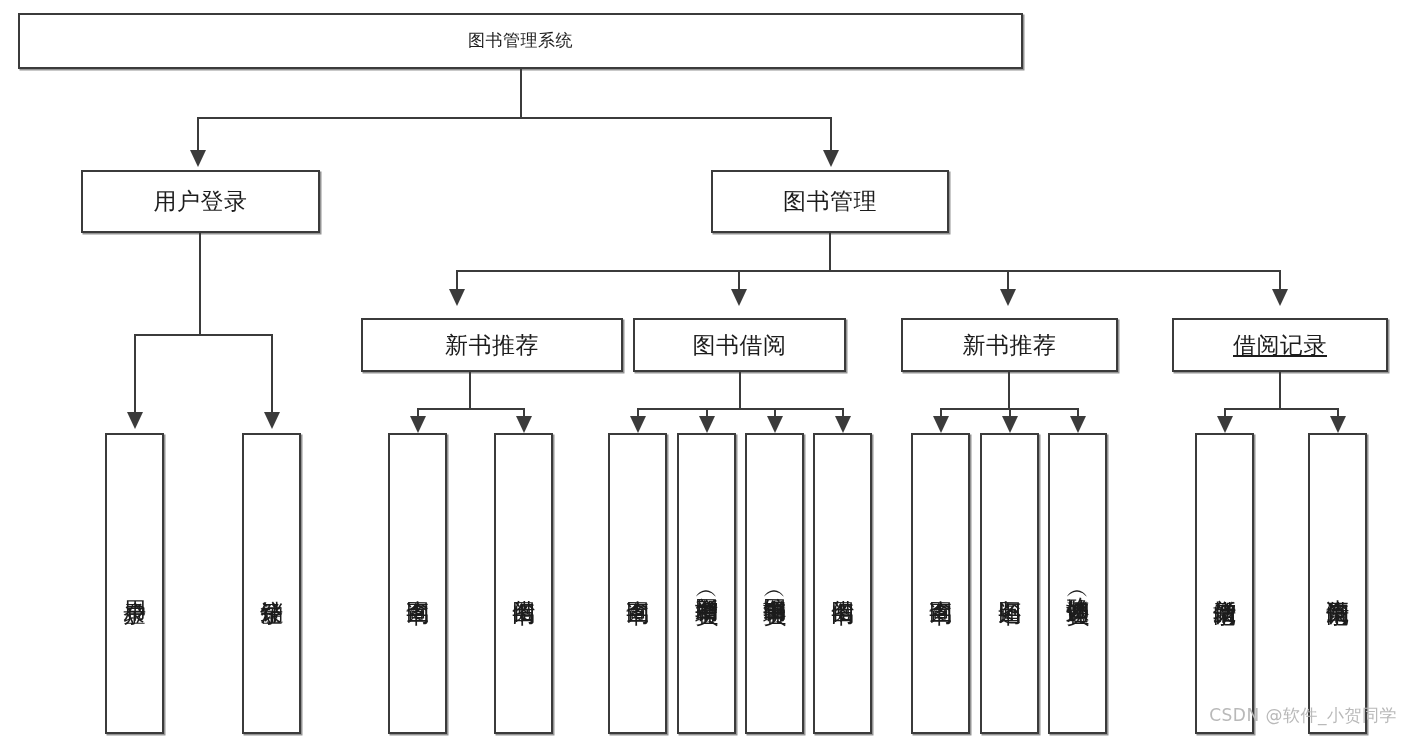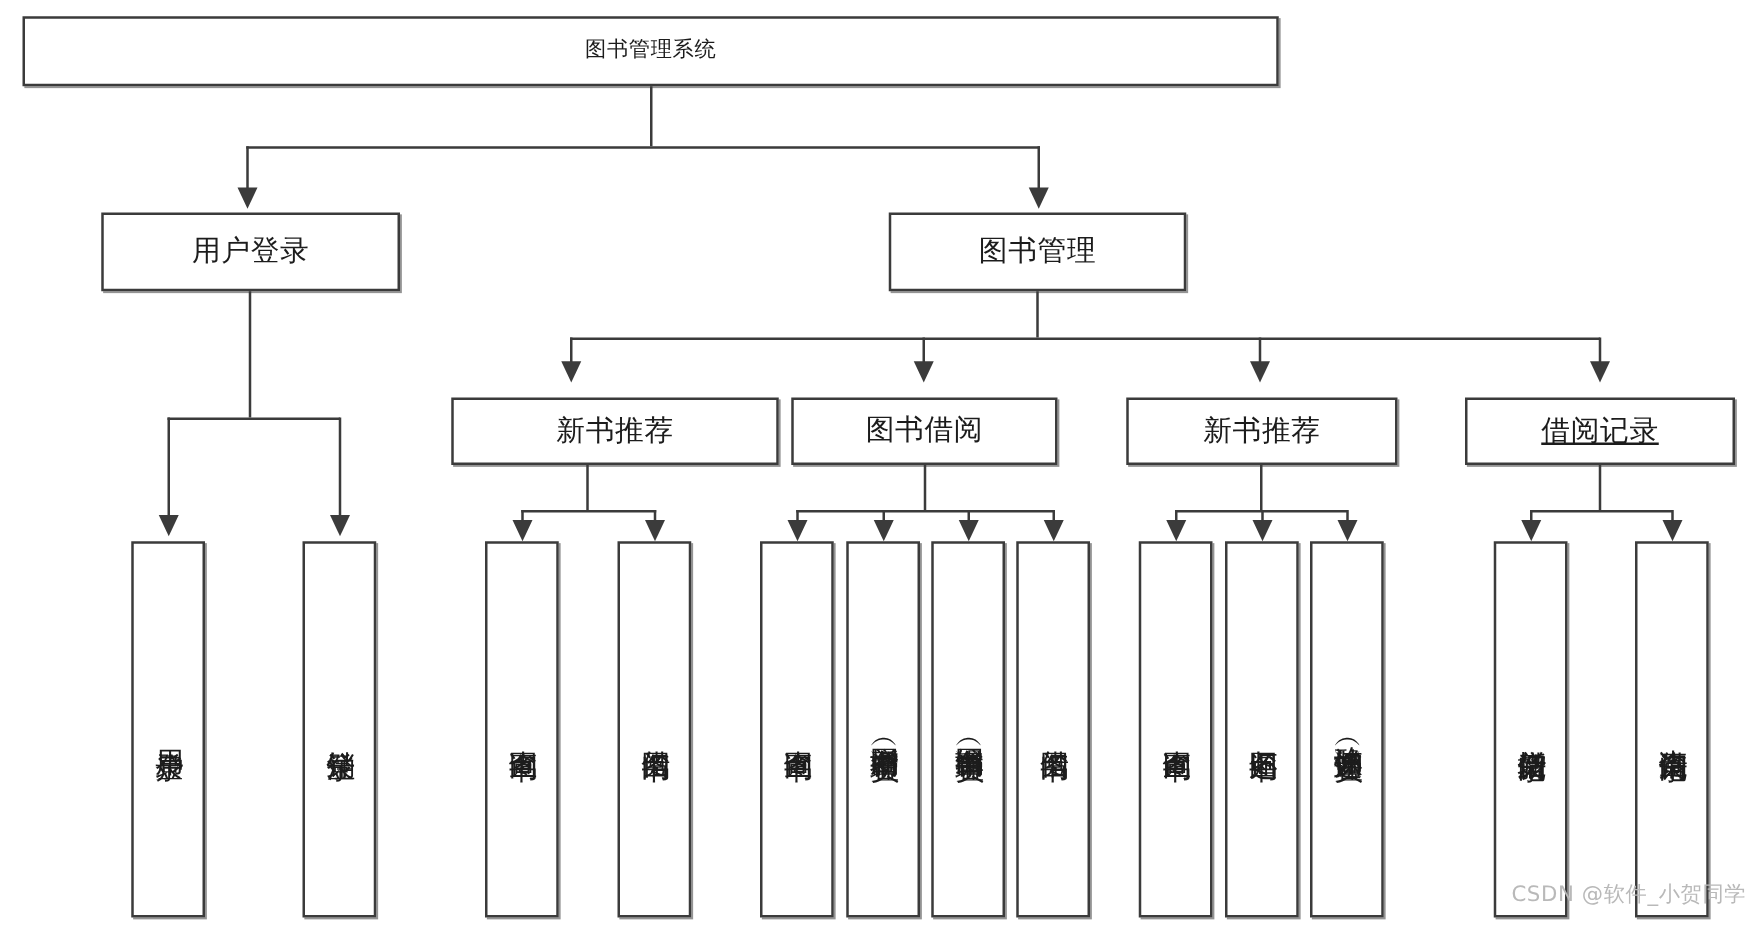--- a/index.html
+++ b/index.html
@@ -119,21 +119,21 @@
   <div class="vline" style="left:738px; top:270px; height:20px;"></div>
   <div class="arrow" style="left:731px; top:289px;"></div>
   <div class="vline" style="left:1007px; top:270px; height:20px;"></div>
   <div class="arrow" style="left:1000px; top:289px;"></div>
   <div class="vline" style="left:1279px; top:270px; height:20px;"></div>
   <div class="arrow" style="left:1272px; top:289px;"></div>
 
   <div class="node horiz" style="left:361px; top:318px; width:262px; height:54px;">
     <span class="label">新书推荐</span>
   </div>
-  <div class="node horiz" style="left:633px; top:318px; width:213px; height:54px;font-family:Liberation Mono, monospace;">
+  <div class="node horiz" style="left:633px; top:318px; width:213px; height:54px;">
     <span class="label">图书借阅</span>
   </div>
   <div class="node horiz" style="left:901px; top:318px; width:217px; height:54px;">
     <span class="label">新书推荐</span>
   </div>
   <div class="node horiz" style="left:1172px; top:318px; width:216px; height:54px;text-decoration:underline;">
     <span class="label">借阅记录</span>
   </div>
 
   <div class="vline" style="left:469px; top:372px; height:36px;"></div>

